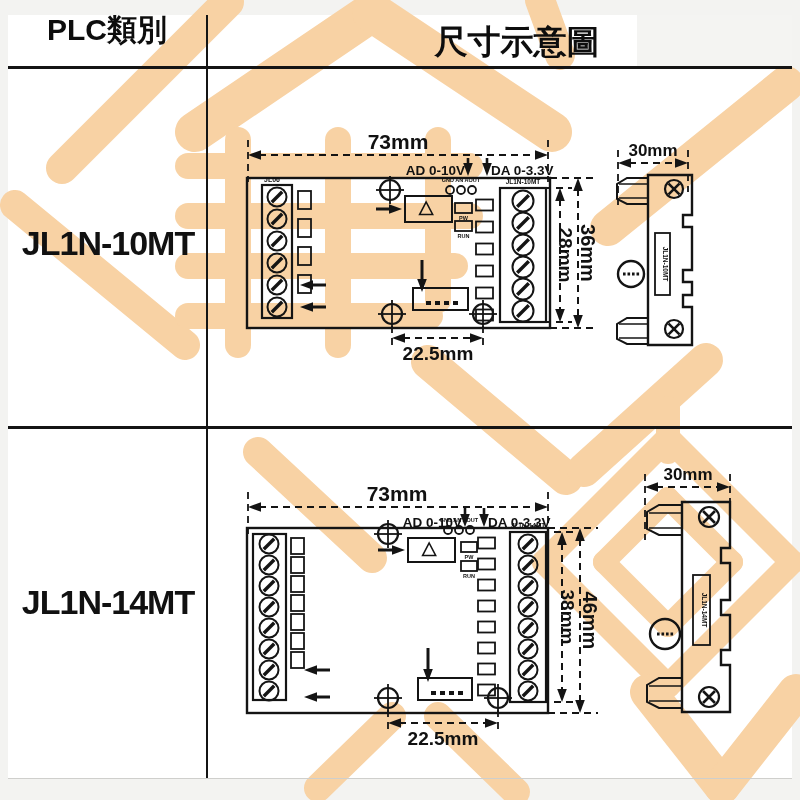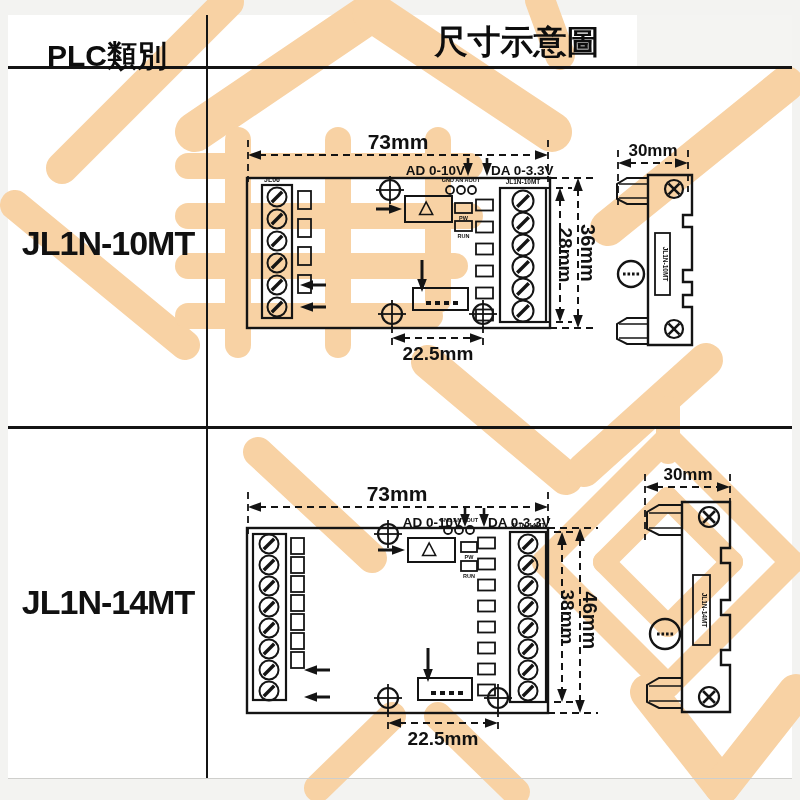--- a/index.html
+++ b/index.html
@@ -8,21 +8,21 @@
   .abs{position:absolute;}
   .table-bg{left:8px;top:15px;width:784px;height:764px;background:#ffffff;}
   .header-gray{left:637px;top:15px;width:155px;height:51px;background:#f4f4f2;}
   .watermark{left:0;top:0;width:800px;height:800px;pointer-events:none;}
   .vline{left:206px;top:15px;width:2px;height:764px;background:#141414;}
   .hline{left:8px;width:784px;background:#141414;}
   .h1{top:66px;height:3px;}
   .h2{top:426px;height:3px;}
   .h3{top:778px;height:1px;background:#cfcfcc;}
   .hdr{text-align:center;font-weight:600;color:#0d0d0d;white-space:nowrap;}
-  .hdr1{left:8px;top:36px;width:198px;font-size:30px;}
+  .hdr1{left:8px;top:10px;width:198px;font-size:30px;}
   .hdr2{left:406px;top:20px;width:222px;font-size:33px;}
   .model{text-align:center;font-weight:700;font-size:34px;letter-spacing:-1px;width:196px;white-space:nowrap;}
   .m1{left:10px;top:224px;}
   .m2{left:10px;top:583px;}
   .diag{overflow:visible;}
   .d0{left:210px;top:70px;width:590px;height:358px;}
   .d1{left:210px;top:428px;width:590px;height:372px;}
   svg text{font-family:"Liberation Sans","DejaVu Sans",sans-serif;}
 </style>
 </head>

